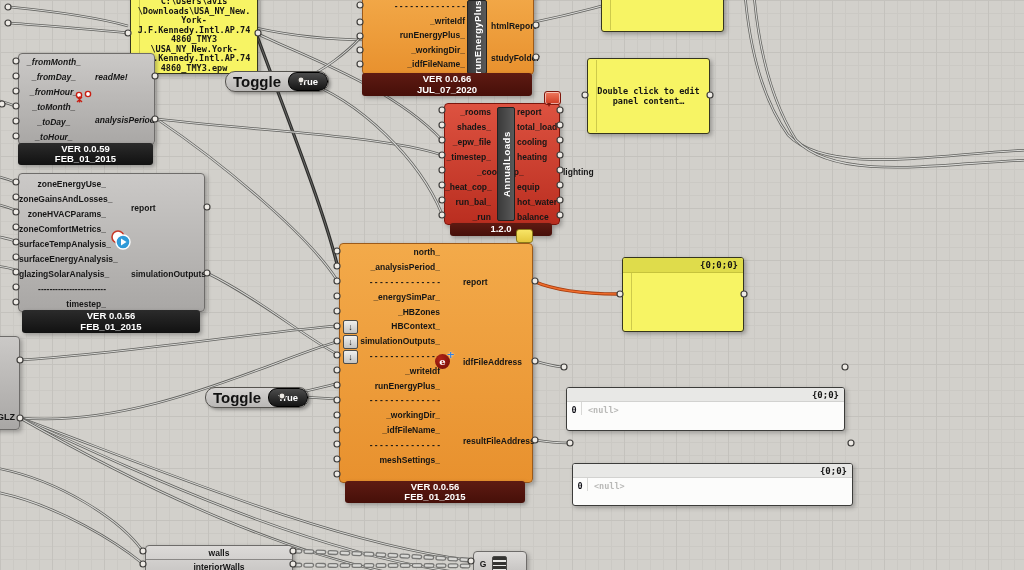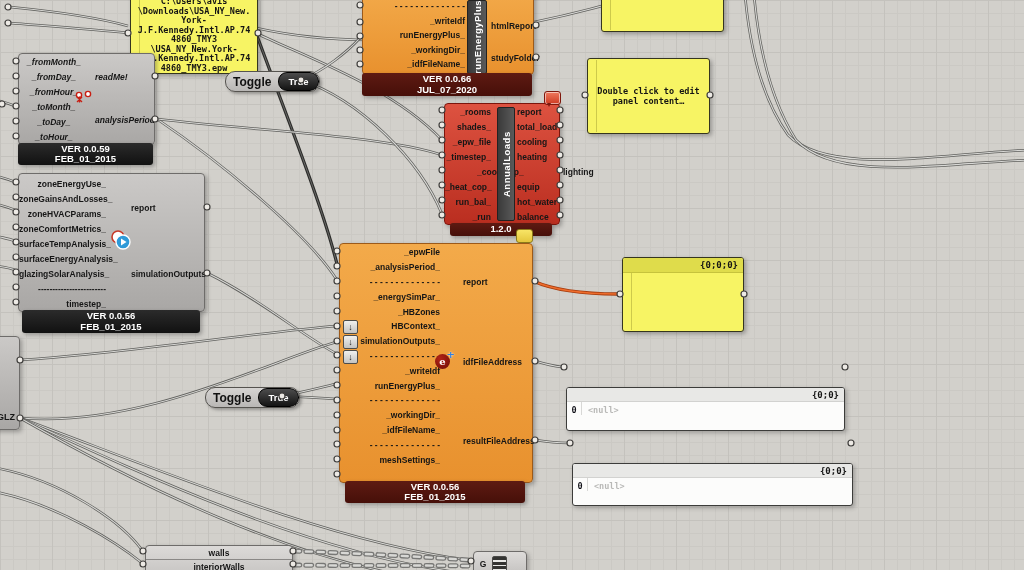--- a/index.html
+++ b/index.html
@@ -39,21 +39,21 @@
   .wpanel{position:absolute;z-index:2;background:#fcfcfb;border:1.5px solid #3c3c3a;border-radius:3px;
     box-shadow:2px 2px 4px rgba(40,40,40,.3);font-family:"DejaVu Sans Mono",monospace;font-weight:bold;margin-top:42px;}
   .whead{height:13px;background:#e8e8e6;border-bottom:1px solid #d2d2d0;display:flex;align-items:center;
     justify-content:flex-end;padding-right:5px;font-size:9px;color:#141414;border-radius:2px 2px 0 0;}
   .wbody{display:flex;align-items:flex-start;font-size:8.5px;}
   .widx{width:14px;text-align:center;color:#15151c;border-right:1px solid #d8d8d6;padding-top:3px;}
   .wval{color:#b9b9b7;padding:3px 0 0 6px;}
   .toggle{position:absolute;z-index:2;height:19px;display:flex;align-items:stretch;border-radius:10px;
     border:1px solid #55534f;background:linear-gradient(180deg,#d6d4d2,#b9b7b5);overflow:hidden;
     box-shadow:2px 2px 3px rgba(40,40,40,.35);}
-  .tl{display:flex;align-items:center;padding:0 7px;font-size:12px;font-weight:bold;color:#111;}
+  .tl{display:flex;align-items:center;padding:0 7px;font-size:15px;font-weight:bold;color:#111;}
   .tv{display:flex;align-items:center;padding:0 9px;font-size:9.5px;font-weight:bold;color:#fff;
     background:linear-gradient(180deg,#4c4c4c,#141414);border-radius:9px;border:1px solid #000;margin:0;}
   .balloon{position:absolute;z-index:6;height:17px;background:#fdfdfb;border:1px solid #8f8f8d;
     display:flex;align-items:center;gap:6px;padding:0 9px 0 5px;font-size:9px;font-weight:bold;color:#101010;
     box-shadow:1px 2px 3px rgba(0,0,0,.25);white-space:nowrap;}
   .bubble{position:relative;width:13px;height:10px;background:linear-gradient(180deg,#f8e566,#e8c93e);
     border:1px solid #94831d;border-radius:2px;flex:0 0 auto;}
   .bubble:after{content:"";position:absolute;left:2px;bottom:-4px;border:2px solid transparent;border-top:3px solid #94831d;}
   .anchorbubble{position:absolute;z-index:5;width:15px;height:12px;background:linear-gradient(180deg,#f8e566,#e4c63c);
     border:1px solid #8a7a1a;border-radius:3px;}
@@ -329,22 +329,22 @@
   </div>
 
   <div class="toggle" style="left:205px;top:387px;">
     <div class="tl">Toggle</div>
     <div class="tv">True</div>
   </div>
 
   <div class="comp orange" style="left:339px;top:243px;width:192px;height:238px;">
     <div style="padding-top:1px;">
 
-        <div class="row" style="height:14.8px;">
-          <span class="lbl" style="width:100px;text-align:right;">_epwFile</span>
+    <div class="row" style="height:14.8px;">
+          <span class="lbl" style="width:100px;text-align:right;">north_</span>
         </div>
         <div class="row" style="height:14.8px;">
           <span class="lbl" style="width:100px;text-align:right;">_analysisPeriod_</span>
         </div>
         <div class="row" style="height:14.8px;">
           <span class="lbl" style="width:100px;text-align:right;">- - - - - - - - - - - - - -</span>
         </div>
         <div class="row" style="height:14.8px;">
           <span class="lbl" style="width:100px;text-align:right;">_energySimPar_</span>
         </div>

